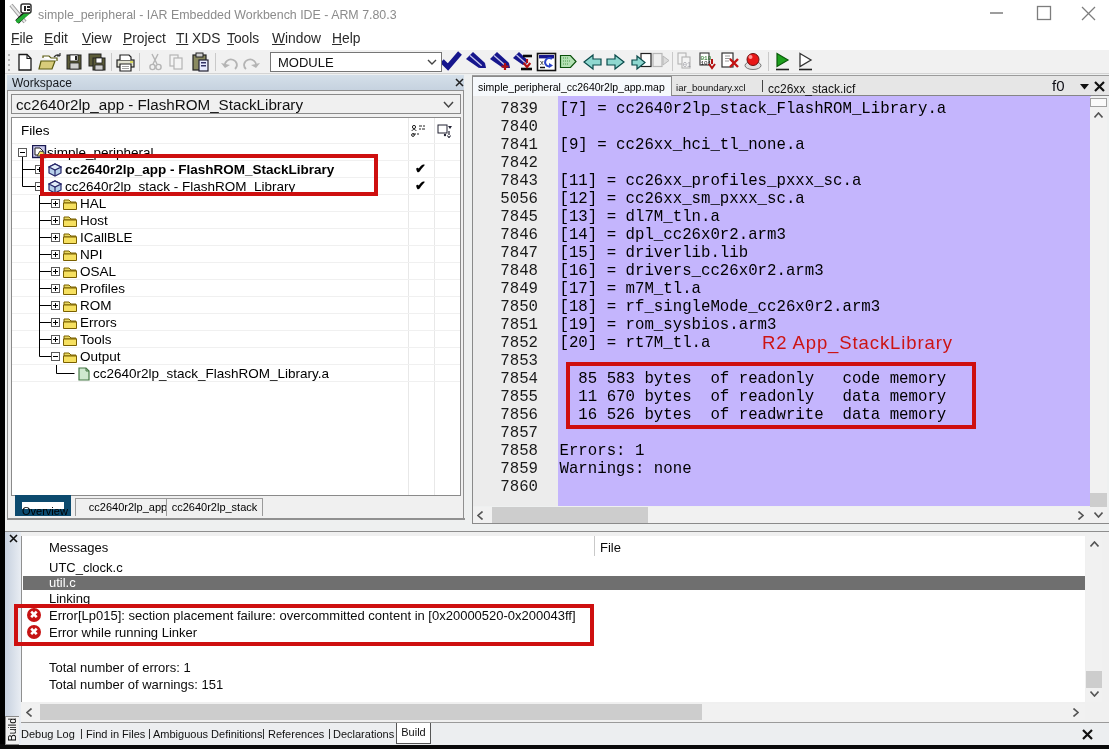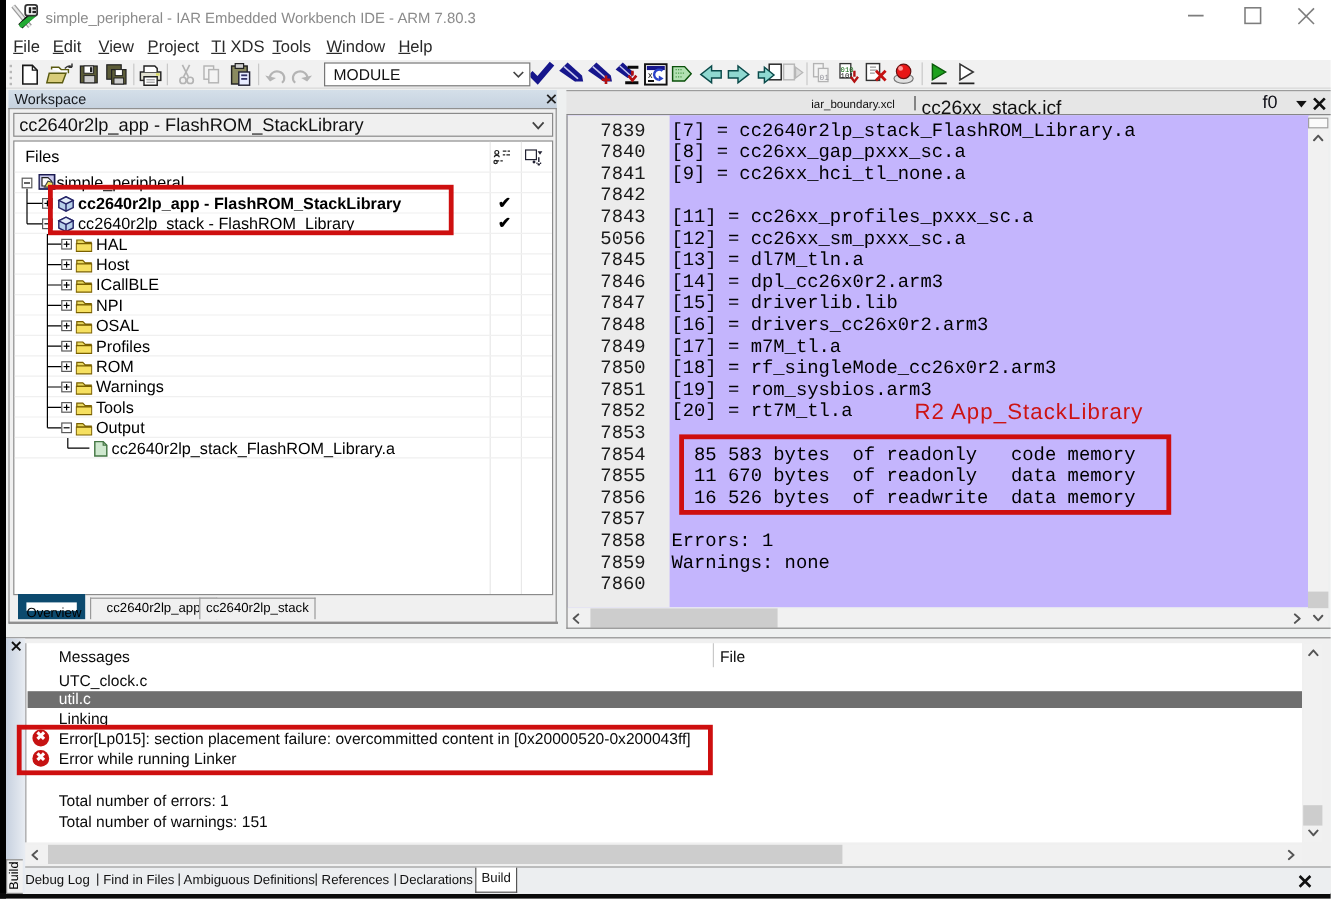--- a/index.html
+++ b/index.html
@@ -341,36 +341,39 @@
         <path d="M1 1 h7 l3 3 v9 h-10 z" fill="#cfe8cf" stroke="#447744" stroke-width="1.2"></path>
         <path d="M8 1 v3 h3" fill="none" stroke="#447744" stroke-width="1"></path>
       </svg>
       <div class="trow" style="left:68px;top:77px">HAL</div>
       <div class="trow" style="left:68px;top:94px">Host</div>
       <div class="trow" style="left:68px;top:111px">ICallBLE</div>
       <div class="trow" style="left:68px;top:128px">NPI</div>
       <div class="trow" style="left:68px;top:145px">OSAL</div>
       <div class="trow" style="left:68px;top:162px">Profiles</div>
       <div class="trow" style="left:68px;top:179px">ROM</div>
-      <div class="trow" style="left:68px;top:196px">Warnings</div>
+      <div class="trow" style="left:68px;top:196px">Errors</div>
       <div class="trow" style="left:68px;top:213px">Tools</div>
       <div class="trow" style="left:68px;top:230px">Output</div>
       <div class="trow" style="left:81px;top:247px">cc2640r2lp_stack_FlashROM_Library.a</div>
     </div>
     <div class="wstab" style="left:8px;top:420px;width:56px;height:21px;background:#fff;border:7px solid #0c4a6e;line-height:19px">Overview</div>
     <div class="wstab" style="left:68px;top:423px;width:106px;height:18px">cc2640r2lp_app</div>
     <div class="wstab" style="left:159px;top:423px;width:97px;height:18px">cc2640r2lp_stack</div>
     <div class="abs" style="left:0;top:443px;width:458px;height:2px;background:#909090"></div>
   </div>
 
   <div class="abs" id="ed">
     <div class="abs" id="ed-tabs">
+      <div class="abs" style="left:0;top:0;width:200px;height:21px;background:#f6f9fc;border:1px solid #8a8a8a;border-bottom:none">
+        <span style="position:absolute;left:5px;top:4px;font-size:10.5px;color:#000;white-space:nowrap">simple_peripheral_cc2640r2lp_app.map</span>
+      </div>
       <div class="abs" style="left:204px;top:6px;font-size:9.6px;color:#111;white-space:nowrap">iar_boundary.xcl</div>
       <div class="abs" style="left:290px;top:4px;width:1px;height:12px;background:#444"></div>
-      <div class="abs" style="left:296px;top:6px;font-size:16px;color:#111;white-space:nowrap">cc26xx_stack.icf</div>
+      <div class="abs" style="left:296px;top:6px;font-size:12px;color:#111;white-space:nowrap">cc26xx_stack.icf</div>
       <div class="abs" style="left:580px;top:1px;font-size:15px;color:#101018">f0</div>
       <svg class="abs" style="left:608px;top:8px" width="10" height="6">
           <path d="M0 0 h9 l-4.5 5.5 z" fill="#111"></path>
         </svg>
       <svg class="abs" style="left:622px;top:5px" width="11" height="11">
           <path d="M1 1 l9 9 M10 1 l-9 9" stroke="#111" stroke-width="2.2"></path>
         </svg>
     </div>
     <div class="abs" id="ed-body">
       <div class="abs" id="gutter"></div>
@@ -390,21 +393,20 @@
       <div class="ln" style="top:238px">7852</div>
       <div class="ln" style="top:256px">7853</div>
       <div class="ln" style="top:274px">7854</div>
       <div class="ln" style="top:292px">7855</div>
       <div class="ln" style="top:310px">7856</div>
       <div class="ln" style="top:328px">7857</div>
       <div class="ln" style="top:346px">7858</div>
       <div class="ln" style="top:364px">7859</div>
       <div class="ln" style="top:382px">7860</div>
       <div class="cl" style="left:86.5px;top:4px">[7] = cc2640r2lp_stack_FlashROM_Library.a</div>
-      <div class="cl" style="left:86.5px;top:22px">[8] = cc26xx_gap_pxxx_sc.a</div>
       <div class="cl" style="left:86.5px;top:40px">[9] = cc26xx_hci_tl_none.a</div>
       <div class="cl" style="left:86.5px;top:76px">[11] = cc26xx_profiles_pxxx_sc.a</div>
       <div class="cl" style="left:86.5px;top:94px">[12] = cc26xx_sm_pxxx_sc.a</div>
       <div class="cl" style="left:86.5px;top:112px">[13] = dl7M_tln.a</div>
       <div class="cl" style="left:86.5px;top:130px">[14] = dpl_cc26x0r2.arm3</div>
       <div class="cl" style="left:86.5px;top:148px">[15] = driverlib.lib</div>
       <div class="cl" style="left:86.5px;top:166px">[16] = drivers_cc26x0r2.arm3</div>
       <div class="cl" style="left:86.5px;top:184px">[17] = m7M_tl.a</div>
       <div class="cl" style="left:86.5px;top:202px">[18] = rf_singleMode_cc26x0r2.arm3</div>
       <div class="cl" style="left:86.5px;top:220px">[19] = rom_sysbios.arm3</div>

